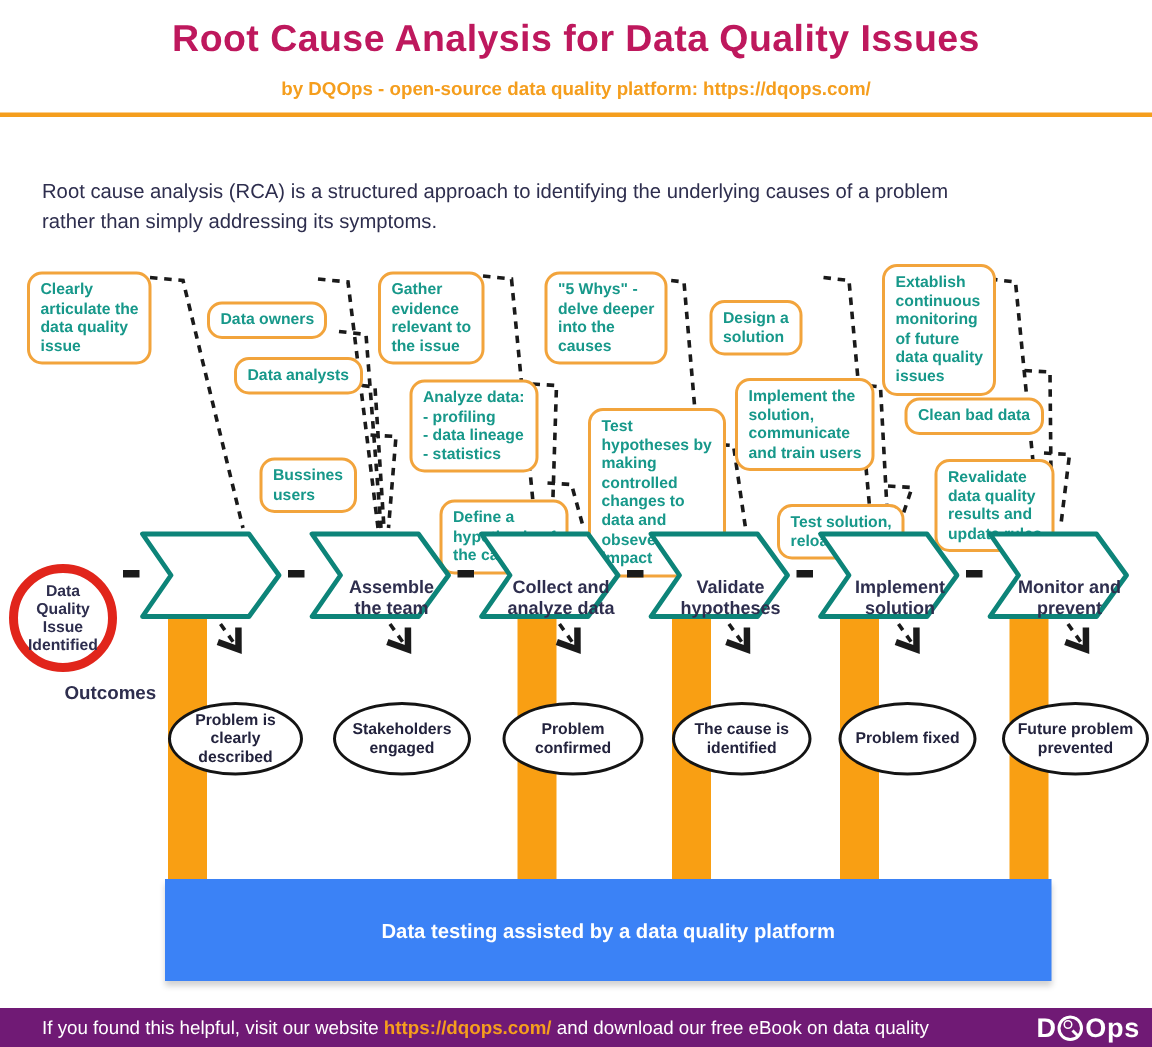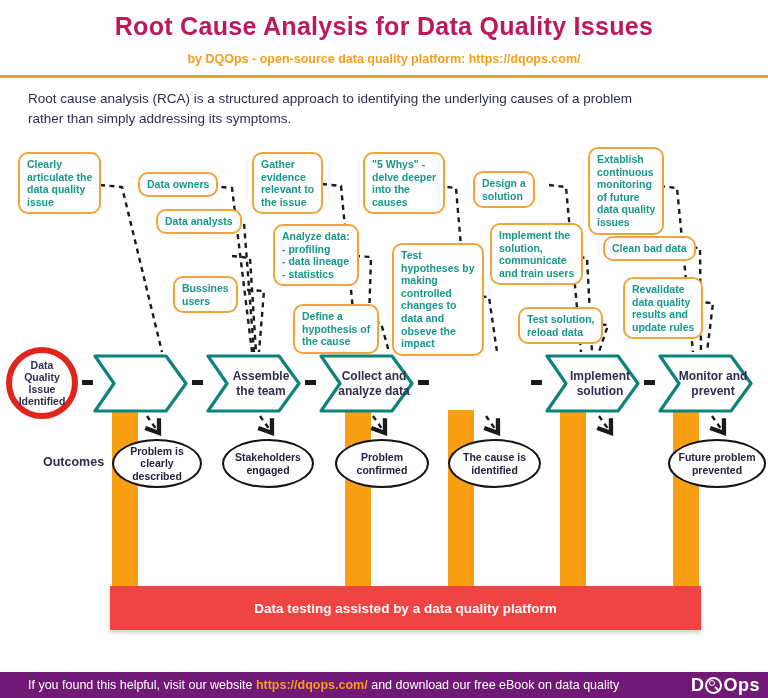--- a/index.html
+++ b/index.html
@@ -1,20 +1,20 @@
 <!DOCTYPE html>
 <html><head>
 <meta charset="utf-8">
 <style>
   html,body { margin:0; padding:0; background:#fff; }
   .page {
     position:relative; width:768px; height:698px; overflow:hidden;
     font-family:"Liberation Sans", sans-serif; background:#ffffff;
   }
-  .preline { white-space:pre-line; }
+  .preline { white-space:pre-line;margin-top:29px; }
 
   
   .title {
     position:absolute; left:0; top:12px; width:768px; text-align:center;
     font-size:25px; font-weight:600; color:#be185d; letter-spacing:0.3px;
   }
   .subtitle {
     position:absolute; left:0; top:52px; width:768px; text-align:center;
     font-size:12.5px; font-weight:600; color:#f59e1d;
   }
@@ -24,22 +24,22 @@
     position:absolute; left:28px; top:89px; width:720px;
     font-size:13.5px; color:#2e2e4e; line-height:1.5; font-weight:500;
   }
 
   
   .overlay { position:absolute; left:0; top:0; z-index:2; pointer-events:none; }
 
   
   .vbar { position:absolute; width:26px; top:410px; height:180px; background:#f99f13; z-index:1; }
   .platform-bar {
-    position:absolute; left:110px; top:586px; width:591px; height:44px;
-    background:#ef4444; z-index:3; display:flex; align-items:center; justify-content:center;
+    position:absolute; left:110px; top:586px; width:591px; height:68px;
+    background:#3b82f6; z-index:3; display:flex; align-items:center; justify-content:center;
     box-shadow:0 3px 4px rgba(0,0,0,0.18);
   }
   .platform-bar span { color:#ffffff; font-size:13.5px; font-weight:700; }
 
   
   .callout {
     position:absolute; z-index:4; background:#ffffff;
     border:2.5px solid #f2a43c; border-radius:10px;
     padding:4px 7px; color:#17988a; font-size:10.5px; font-weight:700; line-height:1.2;
   }
@@ -228,20 +228,27 @@
     <span class="lbl preline">Assemble
 the team</span>
   </div>
   <div class="chevron" style="left:319px">
     <svg width="95" height="59" viewBox="0 0 95 59">
       <path d="M2 2 L73 2 L93 29.5 L73 57 L2 57 L21 29.5 Z" fill="#ffffff" stroke="#0d8479" stroke-width="3.2" stroke-linejoin="round"></path>
     </svg>
     <span class="lbl preline">Collect and
 analyze data</span>
   </div>
+  <div class="chevron" style="left:432px">
+    <svg width="95" height="59" viewBox="0 0 95 59">
+      <path d="M2 2 L73 2 L93 29.5 L73 57 L2 57 L21 29.5 Z" fill="#ffffff" stroke="#0d8479" stroke-width="3.2" stroke-linejoin="round"></path>
+    </svg>
+    <span class="lbl preline">Validate
+hypotheses</span>
+  </div>
   <div class="chevron" style="left:545px">
     <svg width="95" height="59" viewBox="0 0 95 59">
       <path d="M2 2 L73 2 L93 29.5 L73 57 L2 57 L21 29.5 Z" fill="#ffffff" stroke="#0d8479" stroke-width="3.2" stroke-linejoin="round"></path>
     </svg>
     <span class="lbl preline">Implement
 solution</span>
   </div>
   <div class="chevron" style="left:658px">
     <svg width="95" height="59" viewBox="0 0 95 59">
       <path d="M2 2 L73 2 L93 29.5 L73 57 L2 57 L21 29.5 Z" fill="#ffffff" stroke="#0d8479" stroke-width="3.2" stroke-linejoin="round"></path>
@@ -253,20 +260,21 @@
   <div class="outcomes-label">Outcomes</div>
   <div class="ellipse preline" style="left:112px;width:86px">Problem is
 clearly
 described</div>
   <div class="ellipse preline" style="left:222px;width:88px">Stakeholders
 engaged</div>
   <div class="ellipse preline" style="left:335px;width:90px">Problem
 confirmed</div>
   <div class="ellipse preline" style="left:448px;width:89px">The cause is
 identified</div>
+  <div class="ellipse preline" style="left:559px;width:88px">Problem fixed</div>
   <div class="ellipse preline" style="left:668px;width:94px">Future problem
 prevented</div>
 
   <div class="footer">
     <div class="ftext">
       <span>If you found this helpful, visit our website </span><a class="flink" href="#">https://dqops.com/</a><span> and download our free eBook on data quality</span>
     </div>
     <div class="logo">
       <span>D</span>
         <span class="logo-q"></span>

